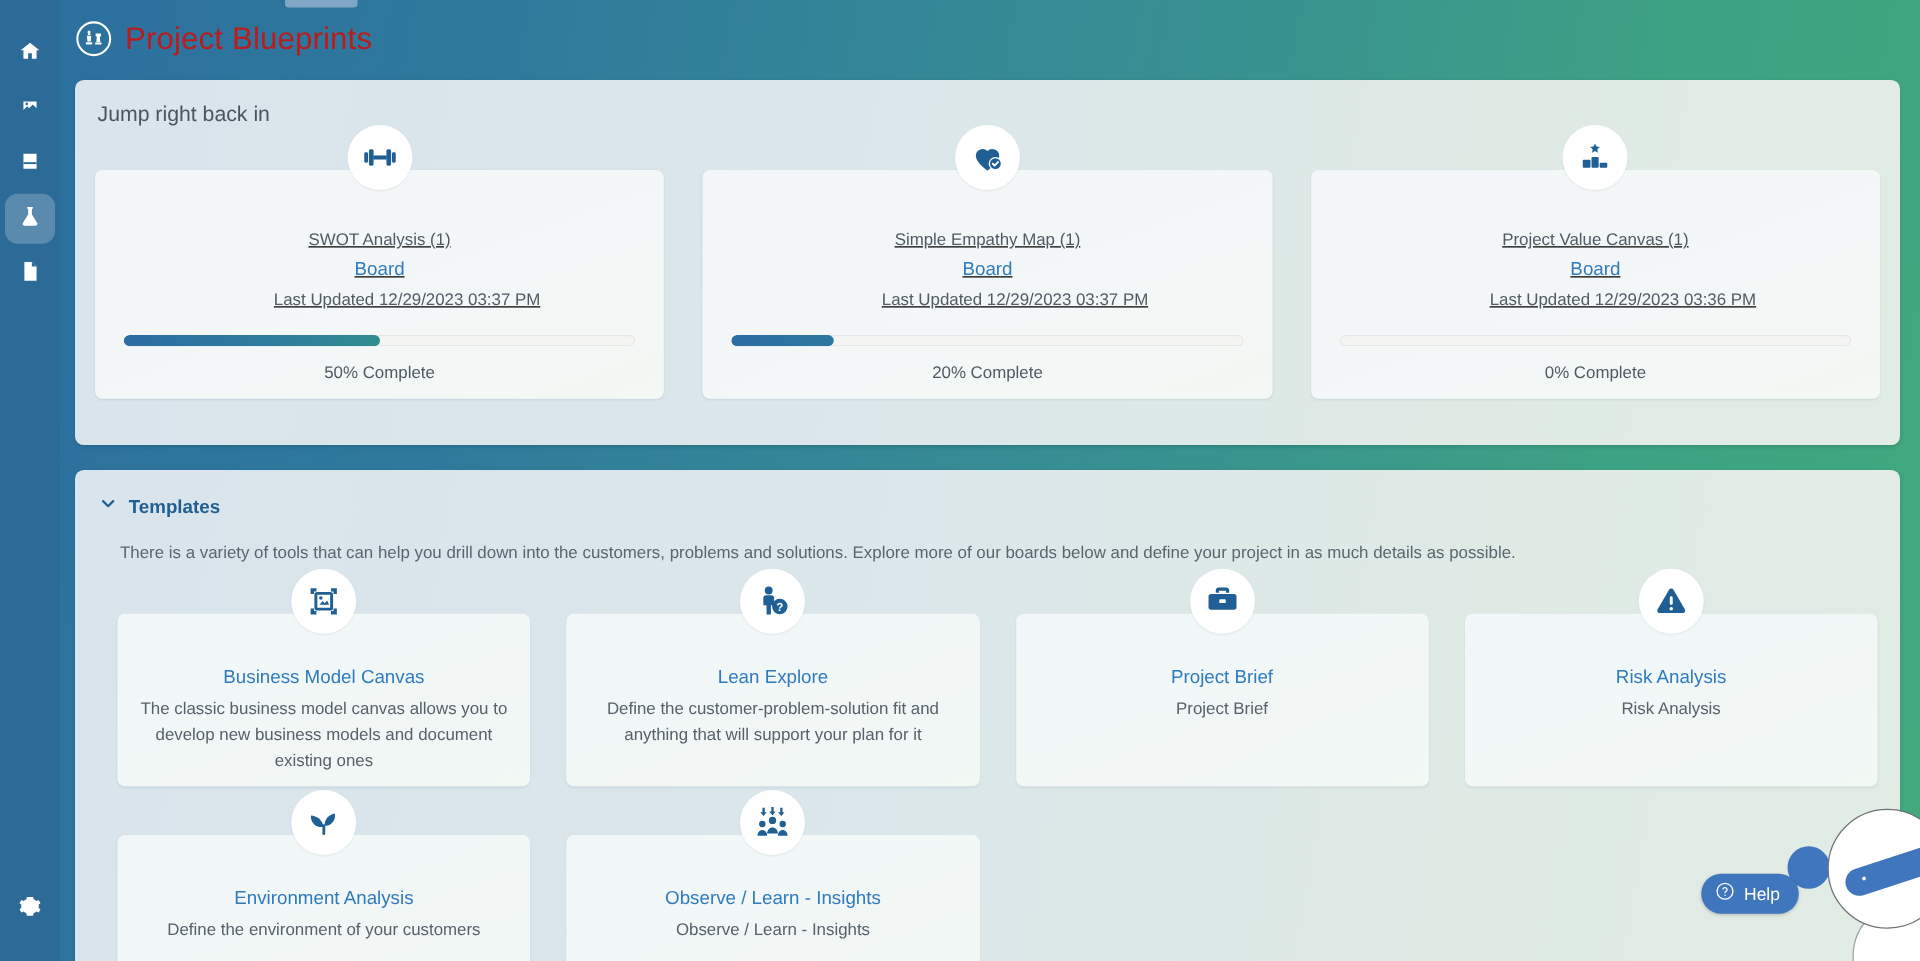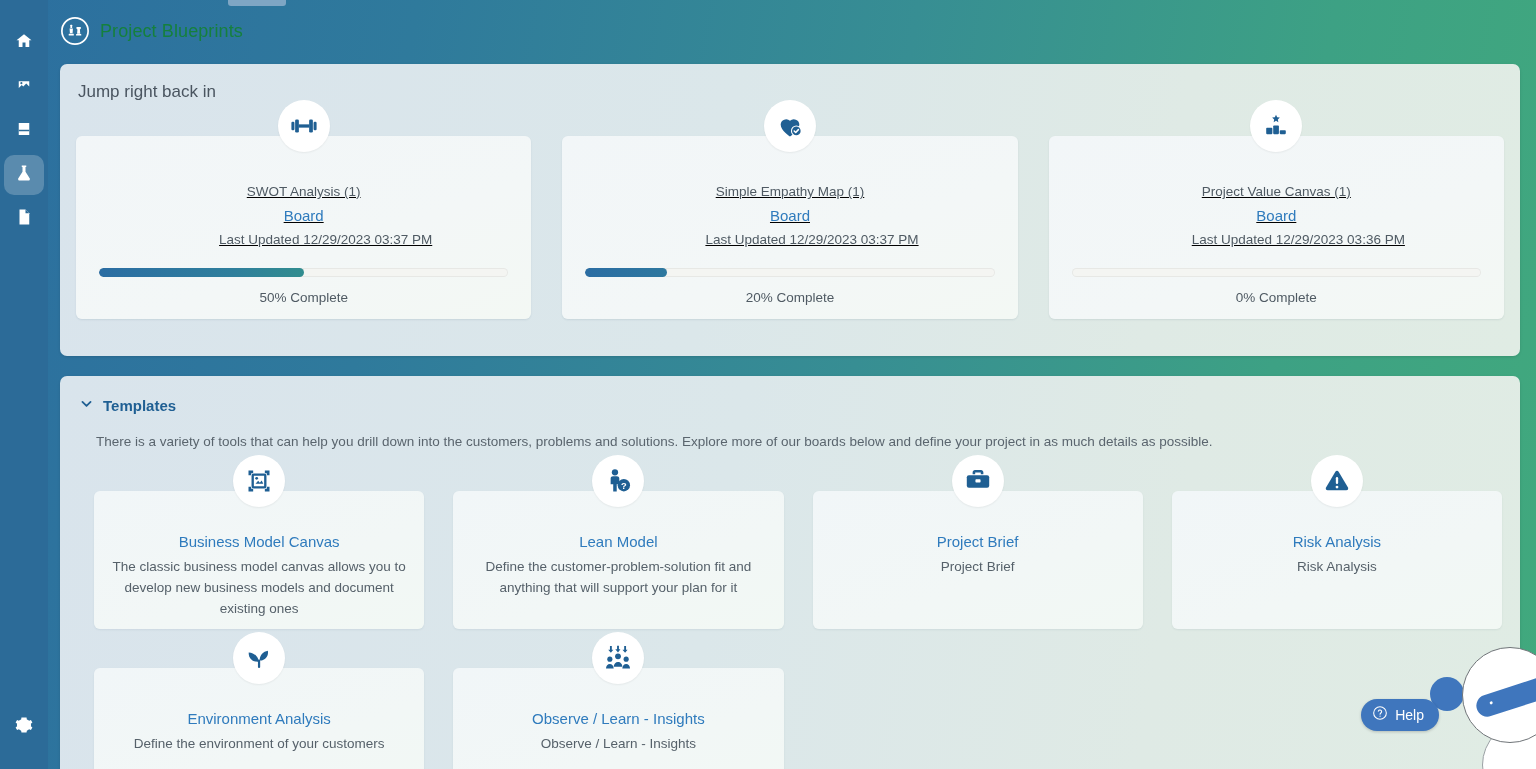--- a/index.html
+++ b/index.html
@@ -39,21 +39,21 @@
   #rail-bottom { margin-bottom: 22px; }
 
   
   #header {
     position: absolute; left: 48px; top: 0; right: 0; height: 62px;
     display: flex; align-items: center; padding-left: 12px;
   }
   #brand-logo { width: 30px; height: 30px; flex: none; }
   #brand-logo svg { width: 30px; height: 30px; }
   #app-title {
-    color: #15803d; font-size: 18px; margin-left: 10px; letter-spacing: 0.1px;
+    color: #b91c1c; font-size: 25px; margin-left: 10px; letter-spacing: 0.1px;
   }
 
   
   .panel {
     position: absolute; left: 60px; right: 16px;
     background: linear-gradient(100deg, #d9e4ec 0%, #dbe7ea 45%, #dfeae5 75%, #e0ece4 100%);
     border-radius: 7px;
     box-shadow: 0 1px 3px rgba(0,0,0,0.12);
   }
   #panel-recent { top: 64px; height: 292px; }
@@ -355,21 +355,21 @@
 
     <div class="tpl-card">
       <div class="card-badge">
         <svg viewBox="0 0 24 24">
           <circle cx="9.4" cy="4.6" r="2.7"></circle>
           <path d="M5.7 9.6c0-1.1.9-1.7 2-1.7h3.4c1.1 0 2 .6 2 1.7v5.1h-2.2V21H7.9v-6.3H5.7z"></path>
           <circle cx="17" cy="15.6" r="5.3"></circle>
           <text x="17" y="19" font-size="8" font-weight="bold" text-anchor="middle" fill="#ffffff" font-family="Liberation Sans, sans-serif">?</text>
         </svg>
       </div>
-      <div class="tpl-title">Lean Model</div>
+      <div class="tpl-title">Lean Explore</div>
       <div class="tpl-desc">Define the customer-problem-solution fit and anything that will support your plan for it</div>
     </div>
 
     <div class="tpl-card">
       <div class="card-badge">
         <svg viewBox="0 0 24 24">
           <path d="M9.4 2.6h5.2c1.1 0 2 .9 2 2v1.6h-2.2V4.8H9.6v1.4H7.4V4.6c0-1.1.9-2 2-2z"></path>
           <rect x="2.4" y="7" width="19.2" height="10.8" rx="1.8"></rect>
           <rect x="9.8" y="10.6" width="4.4" height="2.6" rx="0.6" fill="#ffffff"></rect>
         </svg>

